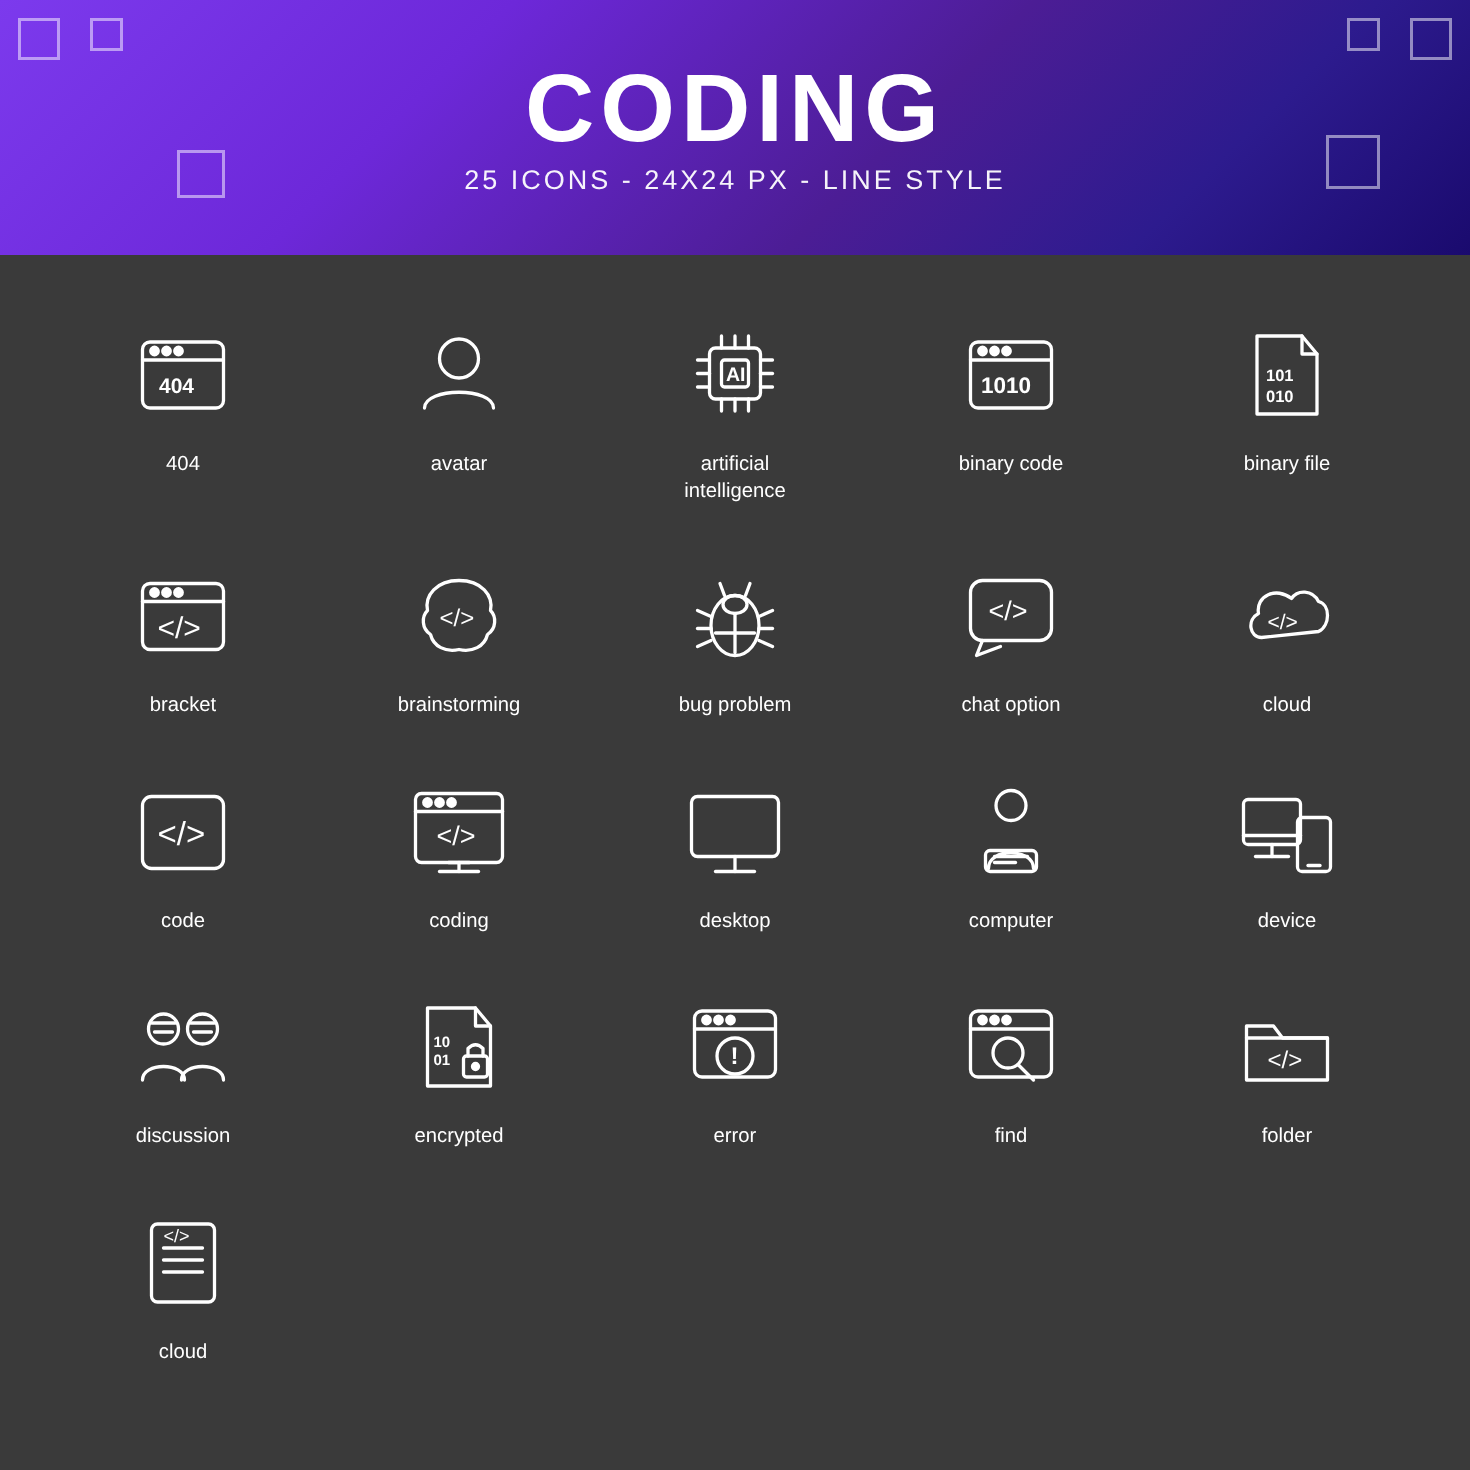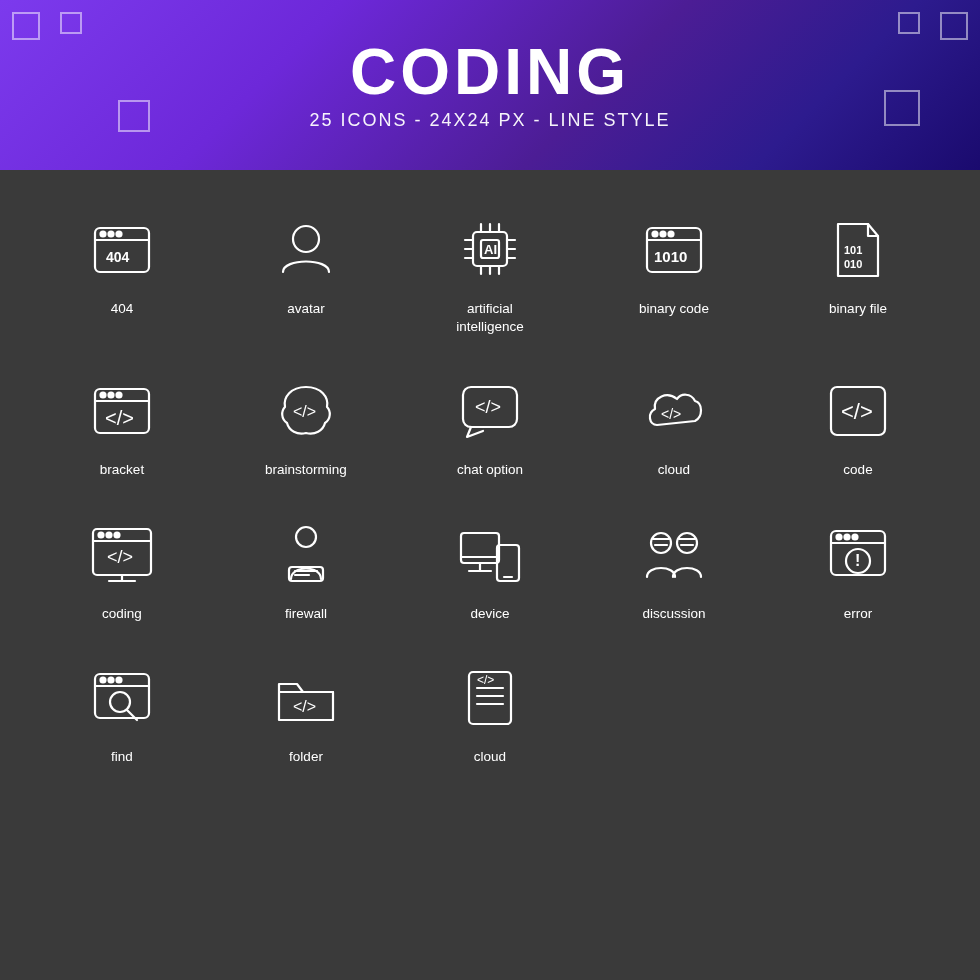--- a/index.html
+++ b/index.html
@@ -201,20 +201,39 @@
   <div class="icon-item">
     <div class="icon-box">
       <svg viewBox="0 0 70 70">
         <path d="M35 12 C20 12 12 22 14 32 C10 36 10 44 16 48 C18 56 26 60 35 58 C44 60 52 56 54 48 C60 44 60 36 56 32 C58 22 50 12 35 12 Z"></path>
         <text x="22" y="42" font-size="16" fill="white" stroke="none" font-family="Arial">&lt;/&gt;</text>
       </svg>
     </div>
     <div class="icon-label">brainstorming</div>
   </div>
 
+  <div class="icon-item">
+    <div class="icon-box">
+      <svg viewBox="0 0 70 70">
+        <ellipse cx="35" cy="42" rx="16" ry="20"></ellipse>
+        <rect x="27" y="22" width="16" height="12" rx="8"></rect>
+        <line x1="19" y1="36" x2="10" y2="32"></line>
+          <line x1="19" y1="44" x2="10" y2="44"></line>
+          <line x1="19" y1="52" x2="10" y2="56"></line>
+        <line x1="51" y1="36" x2="60" y2="32"></line>
+          <line x1="51" y1="44" x2="60" y2="44"></line>
+          <line x1="51" y1="52" x2="60" y2="56"></line>
+        <line x1="35" y1="34" x2="35" y2="60"></line>
+        <line x1="22" y1="47" x2="48" y2="47"></line>
+        <line x1="28" y1="22" x2="25" y2="14"></line>
+          <line x1="42" y1="22" x2="45" y2="14"></line>
+      </svg>
+    </div>
+    <div class="icon-label">bug problem</div>
+  </div>
 
   <div class="icon-item">
     <div class="icon-box">
       <svg viewBox="0 0 70 70">
         <rect x="8" y="12" width="54" height="40" rx="8"></rect>
         <path d="M16 52 L12 62 L28 56"></path>
         <text x="20" y="38" font-size="18" fill="white" stroke="none" font-family="Arial">&lt;/&gt;</text>
       </svg>
     </div>
     <div class="icon-label">chat option</div>
@@ -252,32 +271,42 @@
         <line x1="28" y1="56" x2="42" y2="56"></line>
         <line x1="35" y1="56" x2="35" y2="62"></line>
         <line x1="22" y1="62" x2="48" y2="62"></line>
       </svg>
     </div>
     <div class="icon-label">coding</div>
   </div>
 
 
 
+  <div class="icon-item">
+    <div class="icon-box">
+      <svg viewBox="0 0 70 70">
+        <rect x="6" y="12" width="58" height="40" rx="4"></rect>
+        <line x1="35" y1="52" x2="35" y2="62"></line>
+        <line x1="22" y1="62" x2="48" y2="62"></line>
+      </svg>
+    </div>
+    <div class="icon-label">desktop</div>
+  </div>
 
   <div class="icon-item">
     <div class="icon-box">
       <svg viewBox="0 0 70 70">
         <circle cx="35" cy="18" r="10"></circle>
         <path d="M20 60 C20 46 50 46 50 60"></path>
         <rect x="18" y="48" width="34" height="14" rx="3"></rect>
         <line x1="24" y1="52" x2="46" y2="52"></line>
         <line x1="24" y1="56" x2="38" y2="56"></line>
       </svg>
     </div>
-    <div class="icon-label">firewall</div>
+    <div class="icon-label">computer</div>
   </div>
 
   <div class="icon-item">
     <div class="icon-box">
       <svg viewBox="0 0 70 70">
         <rect x="6" y="14" width="38" height="30" rx="3"></rect>
         <line x1="6" y1="38" x2="44" y2="38"></line>
         <line x1="25" y1="44" x2="25" y2="52"></line>
         <line x1="14" y1="52" x2="36" y2="52"></line>
         <rect x="42" y="26" width="22" height="36" rx="3"></rect>
@@ -296,20 +325,34 @@
         <path d="M34 58 C34 46 62 46 62 58"></path>
         <line x1="14" y1="20" x2="30" y2="20"></line>
         <line x1="40" y1="20" x2="56" y2="20"></line>
         <line x1="16" y1="26" x2="28" y2="26"></line>
         <line x1="42" y1="26" x2="54" y2="26"></line>
       </svg>
     </div>
     <div class="icon-label">discussion</div>
   </div>
 
+  <div class="icon-item">
+    <div class="icon-box">
+      <svg viewBox="0 0 70 70">
+        <path d="M14 10 L46 10 L56 22 L56 62 L14 62 Z"></path>
+        <path d="M46 10 L46 22 L56 22"></path>
+        <text x="18" y="36" font-size="10" fill="white" stroke="none" font-family="Arial" font-weight="bold">10</text>
+        <text x="18" y="48" font-size="10" fill="white" stroke="none" font-family="Arial" font-weight="bold">01</text>
+        <rect x="38" y="42" width="16" height="14" rx="2"></rect>
+        <path d="M41 42 L41 37 Q46 32 51 37 L51 42"></path>
+        <circle cx="46" cy="49" r="2" fill="white"></circle>
+      </svg>
+    </div>
+    <div class="icon-label">encrypted</div>
+  </div>
 
   <div class="icon-item">
     <div class="icon-box">
       <svg viewBox="0 0 70 70">
         <rect x="8" y="12" width="54" height="44" rx="5"></rect>
         <line x1="8" y1="24" x2="62" y2="24"></line>
         <circle cx="16" cy="18" r="2.5" fill="white"></circle>
           <circle cx="24" cy="18" r="2.5" fill="white"></circle>
           <circle cx="32" cy="18" r="2.5" fill="white"></circle>
         <circle cx="35" cy="42" r="12"></circle>

